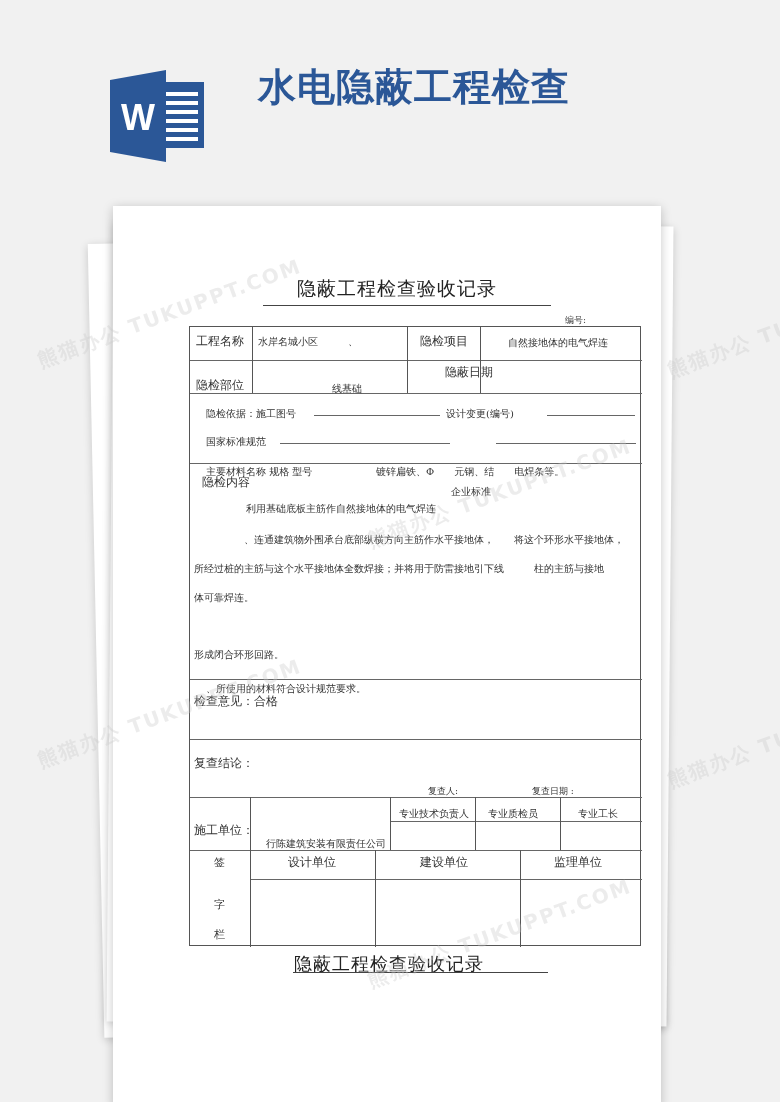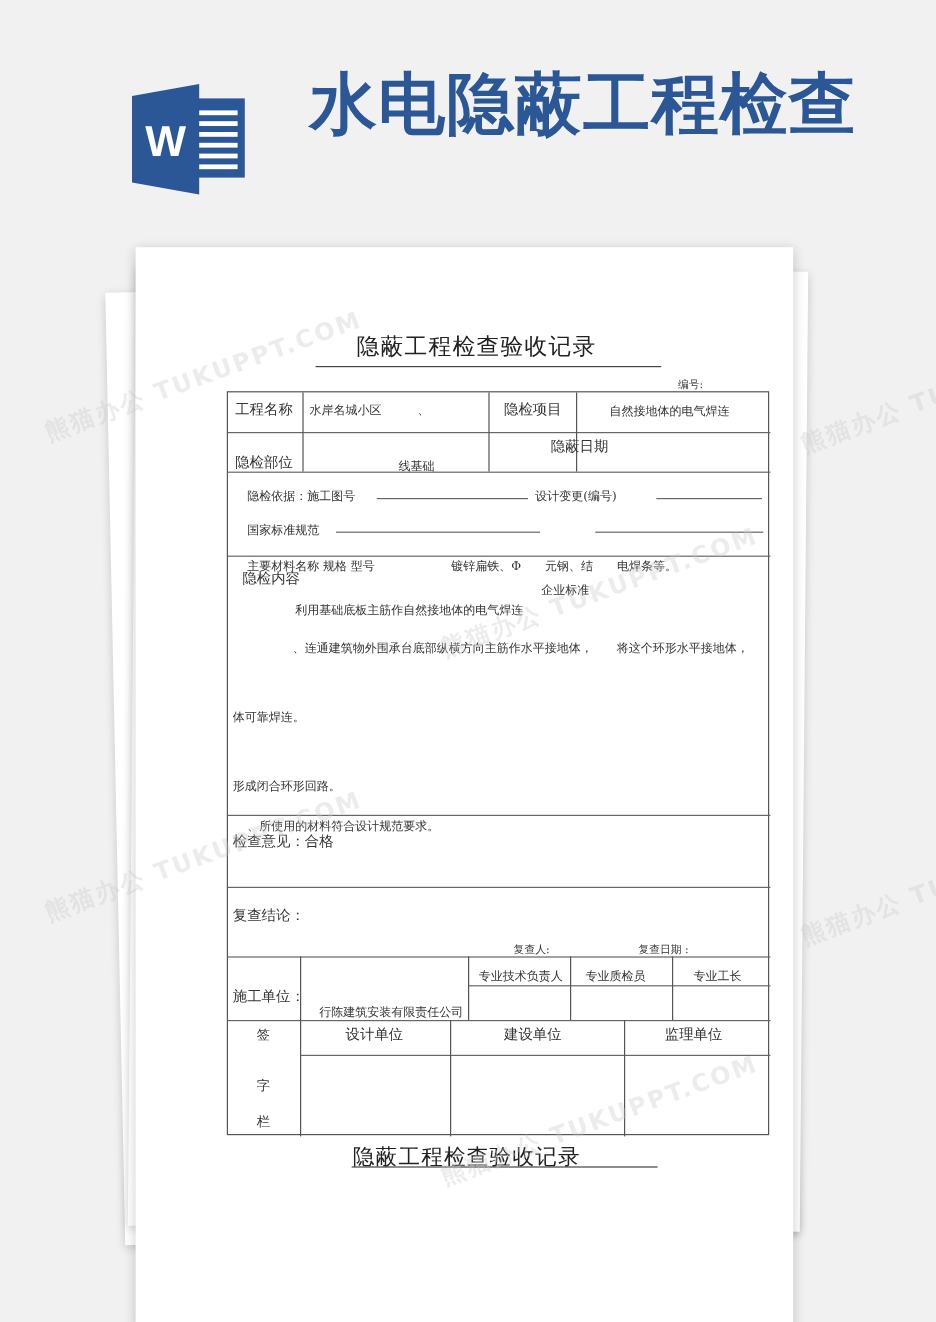--- a/index.html
+++ b/index.html
@@ -1,20 +1,20 @@
 <!DOCTYPE html>
 <html><head>
 <meta charset="utf-8">
 <style>
   html, body { margin:0; padding:0; }
   body { width:780px; height:1102px; background:#f1f1f1; position:relative; overflow:hidden;
          font-family:"DejaVu Serif","Liberation Serif",serif; color:#333; }
   .word-icon { position:absolute; left:108px; top:68px; width:100px; height:96px; }
   .headline { position:absolute; left:258px; top:55px; color:#2b5797; font-weight:bold;
-              font-size:56px; line-height:64px; letter-spacing:1px;
+              font-size:38px; line-height:64px; letter-spacing:1px;
               font-family:"DejaVu Serif","Liberation Serif",serif; }
   .page-back { position:absolute; background:#fff; box-shadow:0 2px 8px rgba(0,0,0,0.18); }
   .page-back.b1 { left:96px; top:238px; width:560px; height:794px; transform:rotate(-1.2deg); }
   .page-back.b2 { left:110px; top:224px; width:560px; height:800px; transform:rotate(0.5deg); }
   .page { position:absolute; left:113px; top:206px; width:548px; height:902px; background:#fff;
           box-shadow:0 2px 10px rgba(0,0,0,0.22); }
   .doc-title { position:absolute; left:184px; top:70px; font-size:19px; color:#222; letter-spacing:1px; }
   .doc-title-line { position:absolute; left:150px; top:99px; width:288px; height:1px; background:#444; }
   .serial { position:absolute; left:452px; top:108px; font-size:9px; color:#444; }
   .form { position:absolute; left:76px; top:120px; width:452px; height:620px; border:1px solid #555; box-sizing:border-box; }
@@ -80,37 +80,38 @@
     <div class="vl" style="left:185px;top:523px;height:97px;"></div>
     <div class="vl" style="left:330px;top:523px;height:97px;"></div>
 
     <div class="t s12" style="left:6px;top:6px;">工程名称</div>
     <div class="t s10" style="left:68px;top:8px;">水岸名城小区　　　、</div>
     <div class="t s12" style="left:230px;top:6px;">隐检项目</div>
     <div class="t s10" style="left:318px;top:9px;">自然接地体的电气焊连</div>
 
     <div class="t s12" style="left:6px;top:50px;">隐检部位</div>
     <div class="t s10" style="left:142px;top:55px;">线基础</div>
-    <div class="t s12" style="left:244px;top:37px;padding-left:25px;">隐蔽日期</div>
+    <div class="t s12" style="left:230px;top:37px;padding-left:25px;">隐蔽日期</div>
     <div class="t s10" style="left:300px;top:40px;"></div>
 
     <div class="t s10" style="left:16px;top:80px;">隐检依据：施工图号</div>
     <div class="dash" style="left:124px;top:88px;width:126px;"></div>
     <div class="t s10" style="left:256px;top:80px;">设计变更(编号)</div>
     <div class="dash" style="left:357px;top:88px;width:88px;"></div>
     <div class="t s10" style="left:16px;top:108px;">国家标准规范</div>
     <div class="dash" style="left:90px;top:116px;width:170px;"></div>
     <div class="t s10" style="left:261px;top:110px;margin-top:48px;">企业标准</div>
     <div class="dash" style="left:306px;top:116px;width:140px;"></div>
 
     <div class="t s10" style="left:16px;top:138px;">主要材料名称 规格 型号</div>
     <div class="t s10" style="left:186px;top:138px;">镀锌扁铁、Φ　　元钢、结　　电焊条等。</div>
     <div class="t s12" style="left:12px;top:147px;">隐检内容</div>
     <div class="t s10" style="left:56px;top:175px;">利用基础底板主筋作自然接地体的电气焊连</div>
     <div class="t s10" style="left:54px;top:206px;">、连通建筑物外围承台底部纵横方向主筋作水平接地体，　　将这个环形水平接地体，</div>
+    <div class="t s10" style="left:4px;top:235px;">所经过桩的主筋与这个水平接地体全数焊接；并将用于防雷接地引下线　　　柱的主筋与接地</div>
     <div class="t s10" style="left:4px;top:264px;">体可靠焊连。</div>
     <div class="t s10" style="left:4px;top:321px;">形成闭合环形回路。</div>
 
     <div class="t s10" style="left:16px;top:355px;">、所使用的材料符合设计规范要求。</div>
     <div class="t s12" style="left:4px;top:366px;">检查意见：合格</div>
 
     <div class="t s12" style="left:4px;top:428px;">复查结论：</div>
     <div class="t s9" style="left:238px;top:458px;">复查人:</div>
     <div class="t s9" style="left:342px;top:458px;">复查日期 :</div>
 

